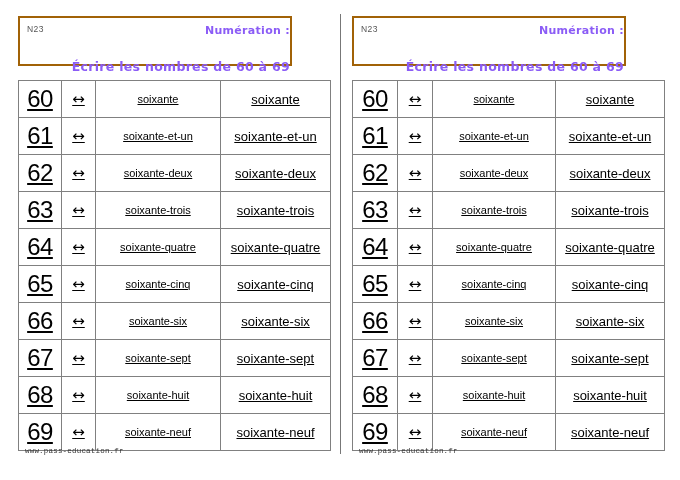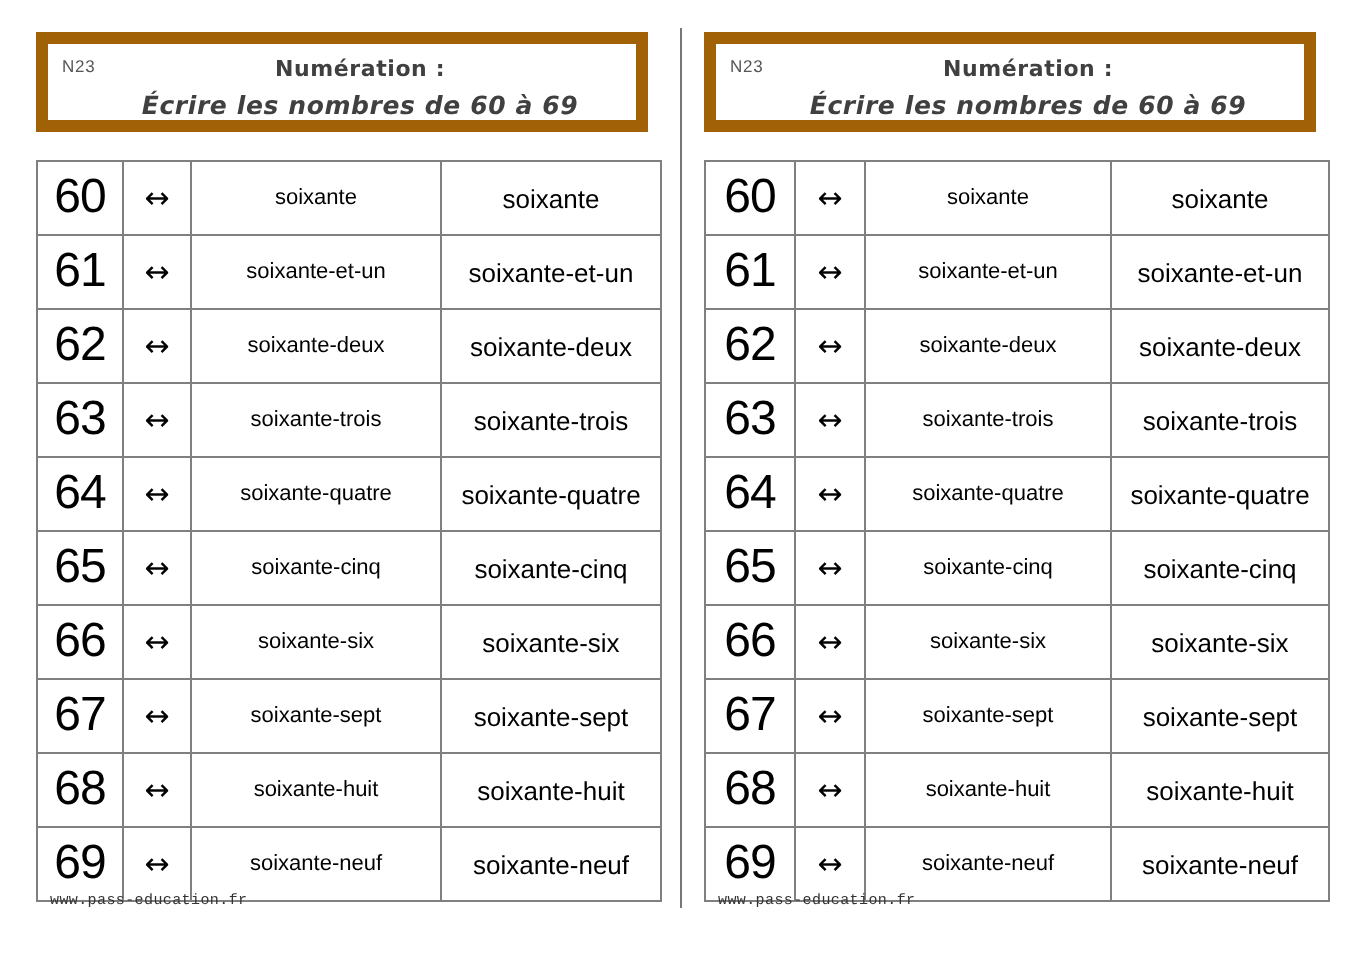--- a/index.html
+++ b/index.html
@@ -38,69 +38,69 @@
     height: 480px;
   }
   .panel-left  { left: 0px; }
   .panel-right { left: 340px; }
 
   
   .header-box {
     position: absolute;
     left: 18px;
     top: 16px;
-    width: 306px;
+    width: 274px;
     height: 50px;
-    border: 6px solid #a16207;
+    border: 2px solid #a16207;
     box-sizing: border-box;
     background: #ffffff;
   }
   .header-code {
     position: absolute;
     left: 7px;
     top: 6px;
     font-size: 8.5px;
     font-family: "Liberation Sans", sans-serif;
     color: #555555;
     letter-spacing: 0.4px;
   }
   .header-titles {
     position: absolute;
     left: 0;
     top: 5px;
     width: 100%;
-    text-align: center;
+    text-align: right;
     font-family: "DejaVu Sans", sans-serif;
     font-weight: bold;
-    color: #404040;
+    color: #8b5cf6;
   }
   .header-line1 {
     font-size: 11px;
     letter-spacing: 0.3px;
     line-height: 15px;
     padding-left: 18px;
   }
   .header-line2 {
     font-size: 12.5px;
     letter-spacing: 0.3px;
     line-height: 17px;
     padding-left: 18px;
-    margin-top: 2px;
-    font-style: italic;
+    margin-top: 20px;
   }
 
   
   .num-table {
     position: absolute;
     left: 18px;
     top: 80px;
     width: 313px;
     border-collapse: collapse;
     table-layout: fixed;
     background: #ffffff;
+    text-decoration: underline;
   }
   .num-table td {
     border: 1px solid #808080;
     height: 36px;
     padding: 0 2px;
     text-align: center;
     vertical-align: middle;
     overflow: hidden;
   }
   .col-number {

